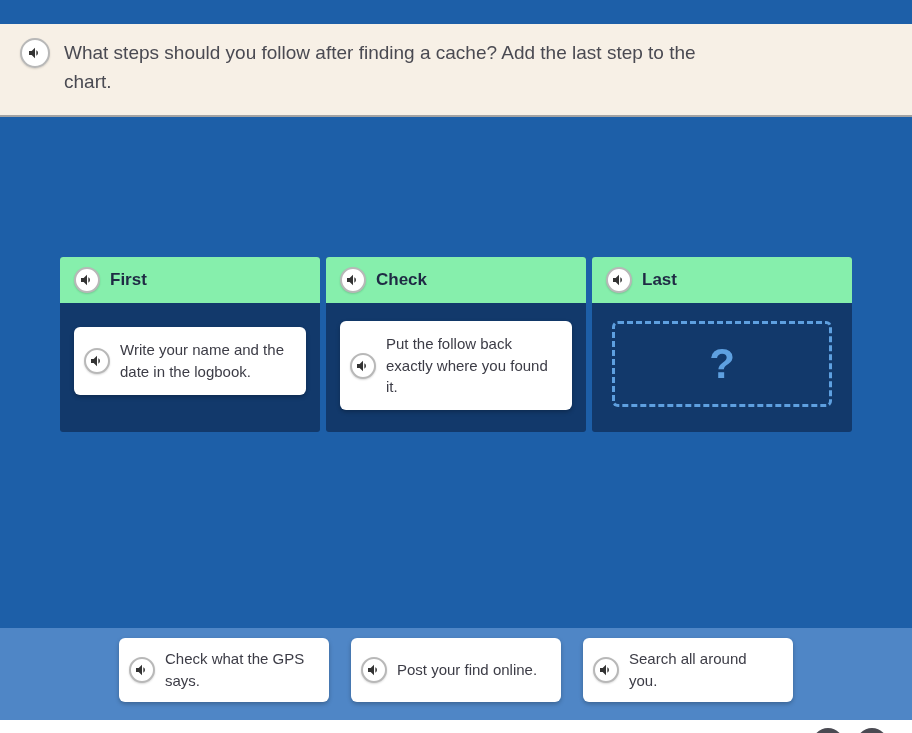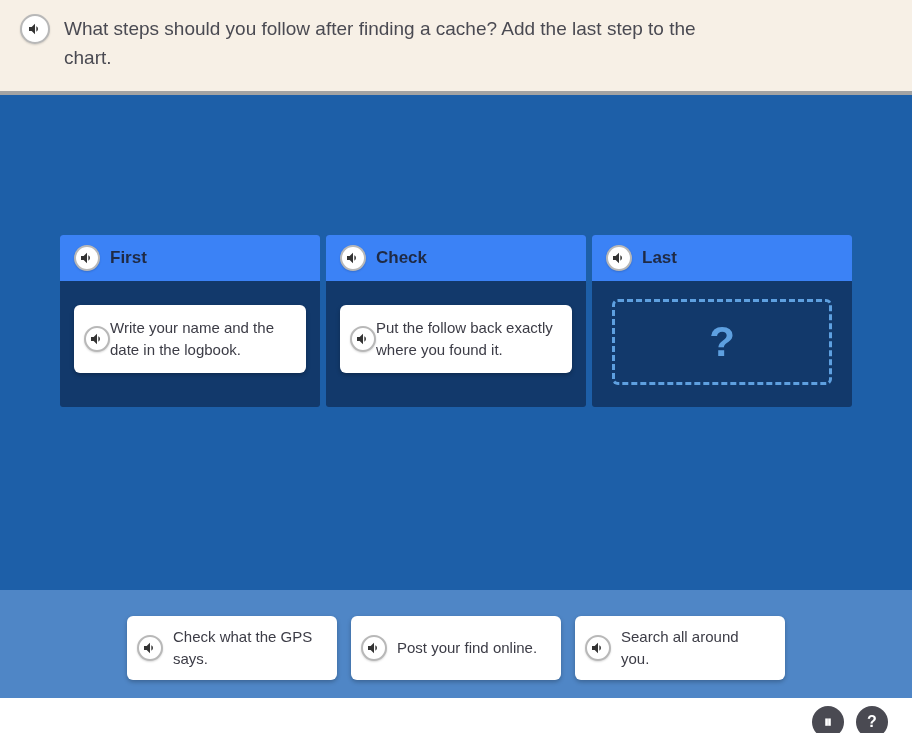--- a/index.html
+++ b/index.html
@@ -9,21 +9,22 @@
     height: 733px;
     overflow: hidden;
     background: #1d5fa8;
   }
   .question-bar {
     background: #f7f0e6;
     padding: 14px 20px 18px 20px;
     display: flex;
     align-items: flex-start;
     gap: 14px;
-    border-bottom: 4px solid #a3a3a3;
+    border-bottom: 2px solid #a3a3a3;
+    margin-top: 24px;
   }
   .audio-btn {
     flex: 0 0 auto;
     width: 30px; height: 30px;
     border-radius: 50%;
     background: #ffffff;
     border: 2px solid #b8b8b8;
     display: flex; align-items: center; justify-content: center;
     cursor: pointer;
     box-shadow: 0 1px 2px rgba(0,0,0,0.15);
@@ -47,21 +48,21 @@
     gap: 6px;
     padding: 0 30px;
   }
   .chart-col {
     background: #12396b;
     width: 260px;
     border-radius: 3px;
     overflow: visible;
   }
   .chart-header {
-    background: #3b82f6;
+    background: #86efac;
     padding: 10px 14px;
     display: flex;
     align-items: center;
     gap: 10px;
     border-radius: 3px 3px 0 0;
   }
   .chart-header .label {
     color: #1f2a44;
     font-weight: 700;
     font-size: 17px;
@@ -70,20 +71,21 @@
     padding: 18px 14px 22px 14px;
     min-height: 120px;
     display:flex; align-items:center; justify-content:center;
   }
   .card {
     background: #ffffff;
     border-radius: 6px;
     padding: 12px 14px 12px 10px;
     display: flex;
     align-items: center;
+    gap: 10px;
     box-shadow: 0 2px 4px rgba(0,0,0,0.25);
     width: 100%;
   }
   .card-text {
     color: #3c3c46;
     font-size: 15px;
     line-height: 1.45;
   }
   .drop-zone {
     width: 220px;
@@ -96,24 +98,24 @@
   .drop-zone .qmark {
     color: #5ea0e0;
     font-size: 42px;
     font-weight: 700;
   }
   .answer-tray {
     position: absolute;
     bottom: 48px;
     left: 0; right: 0;
     background: #4f86c6;
-    padding: 26px 0 18px 0;
+    padding: 10px 0 18px 0;
     display: flex;
     justify-content: center;
-    gap: 14px;
+    gap: 22px;
   }
   .answer-card {
     background: #ffffff;
     border-radius: 6px;
     padding: 10px 16px 10px 10px;
     display: flex;
     align-items: center;
     gap: 10px;
     box-shadow: 0 2px 4px rgba(0,0,0,0.25);
     cursor: grab;

